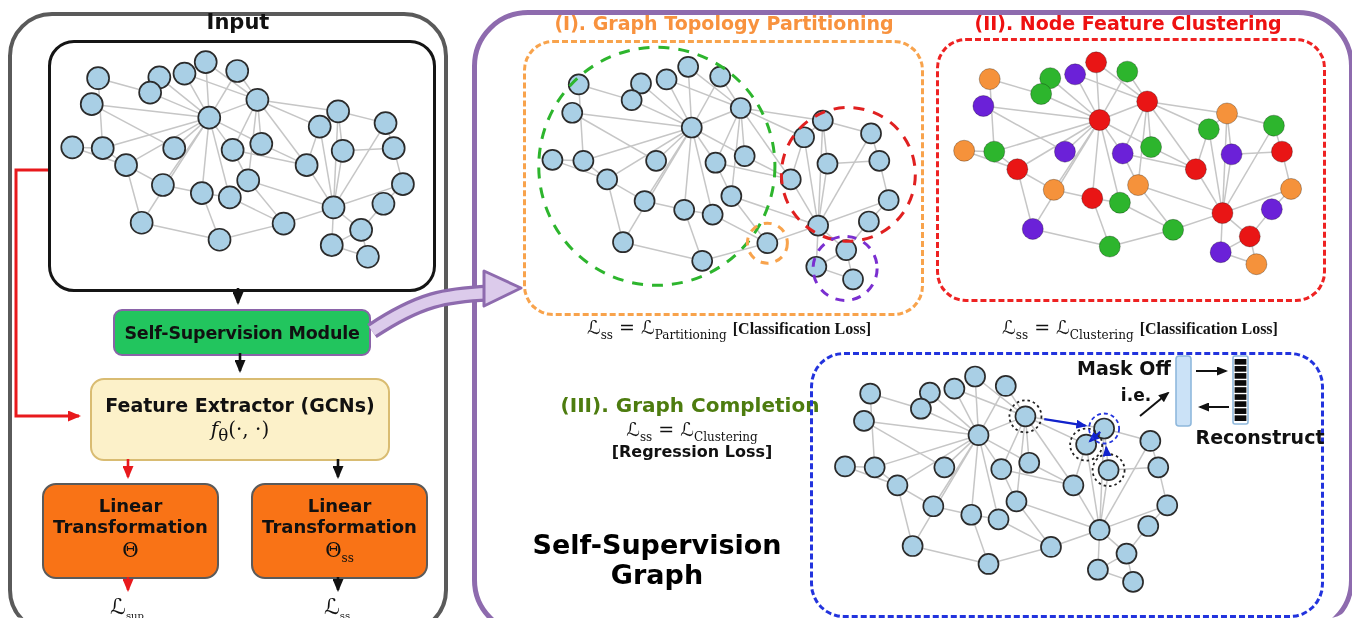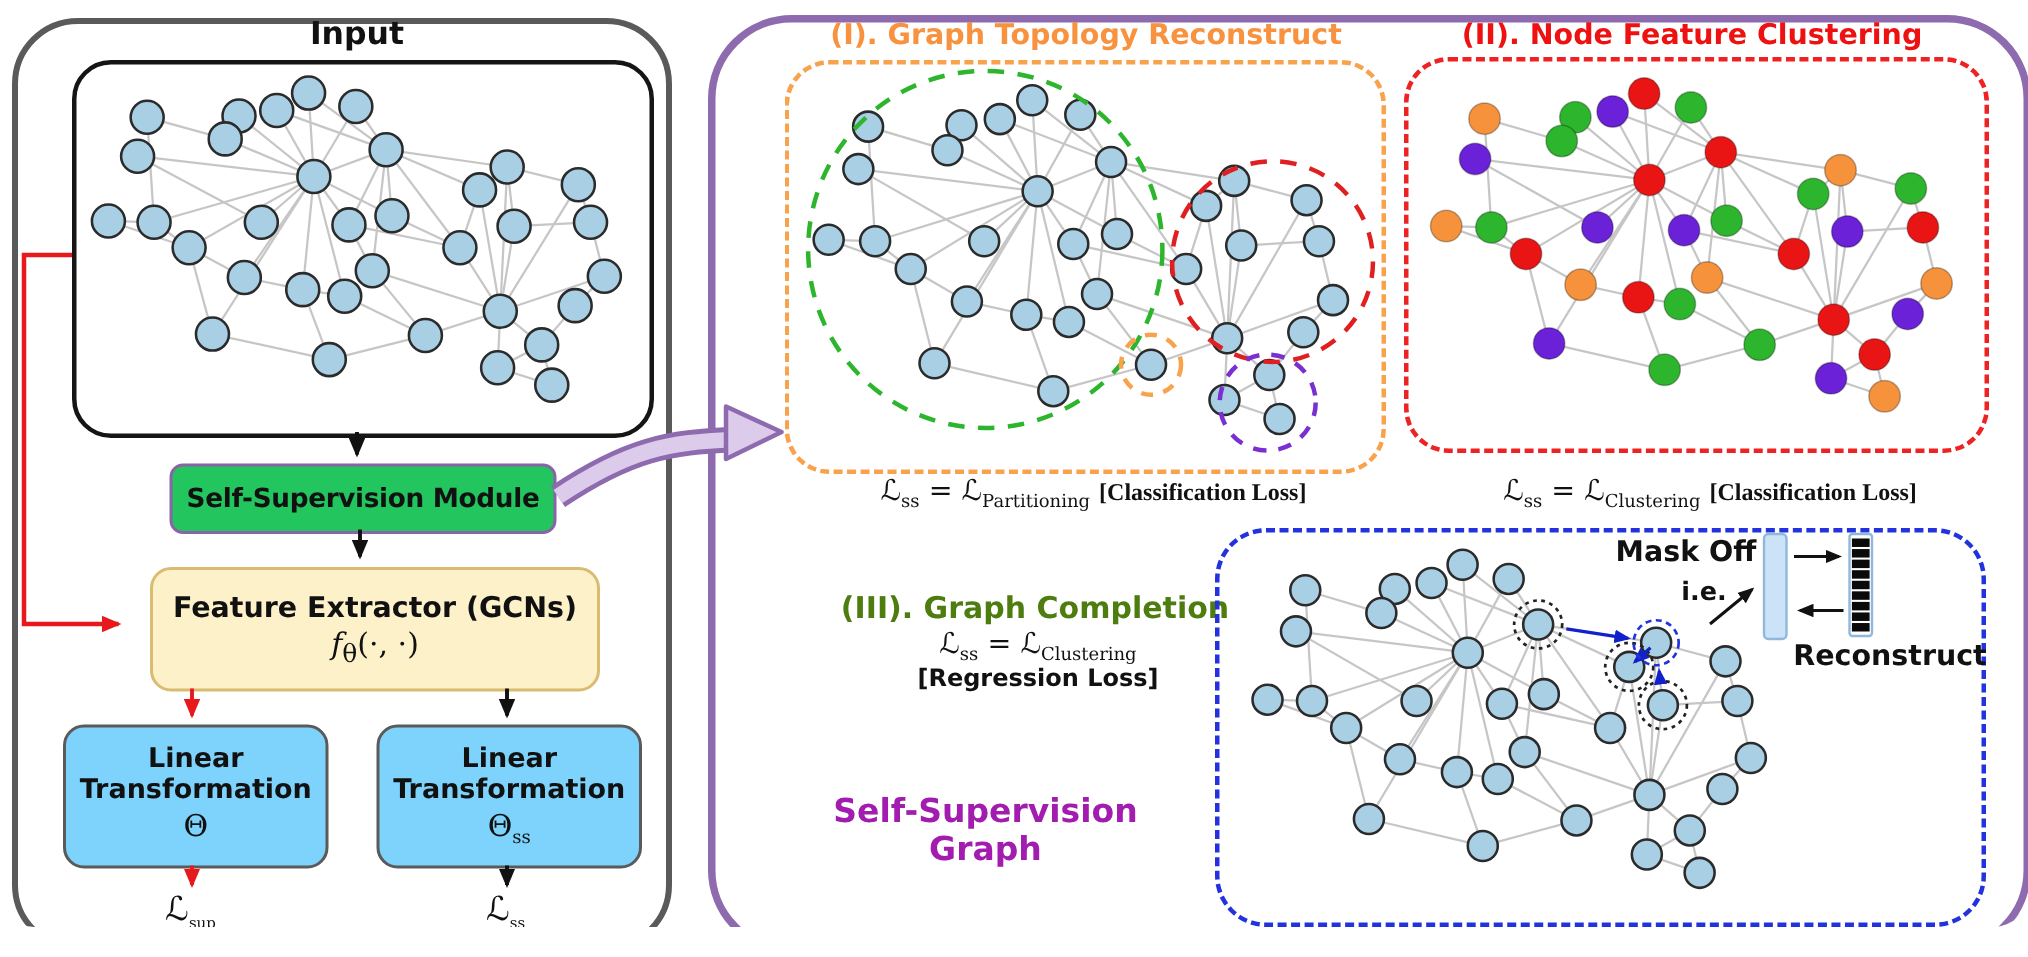--- a/index.html
+++ b/index.html
@@ -6,36 +6,36 @@
   #stage{position:relative;width:1352px;height:618px;background:#fff;overflow:hidden;
          font-family:"DejaVu Sans","Liberation Sans",sans-serif;color:#111;border-radius:23px;}
   .abs{position:absolute;}
   .ctr{transform:translateX(-50%);white-space:nowrap;text-align:center;}
   
   .left-outer{left:8px;top:12px;width:432px;height:614px;border:4px solid #5a5a5a;border-radius:44px;}
   .input-box{left:48px;top:40px;width:382px;height:246px;border:3px solid #151515;border-radius:26px;background:#fff;}
   .ssm-box{left:113px;top:309px;width:254px;height:43px;background:#22c55e;border:2.5px solid #8a63a8;
            border-radius:9px;display:flex;align-items:center;justify-content:center;
            font-size:17.5px;font-weight:600;letter-spacing:-0.2px;}
-  .fe-box{left:100px;top:378px;width:296px;height:79px;background:#fcf1c9;border:2.5px solid #d9bc72;
+  .fe-box{left:90px;top:378px;width:296px;height:79px;background:#fcf1c9;border:2.5px solid #d9bc72;
           border-radius:14px;display:flex;flex-direction:column;align-items:center;justify-content:center;gap:1px;}
   .fe-title{font-size:19px;font-weight:600;}
-  .lt-box{top:483px;width:173px;height:92px;background:#7dd3fc;border:2.5px solid #5a5a5a;border-radius:14px;
+  .lt-box{top:483px;width:173px;height:92px;background:#f97316;border:2.5px solid #5a5a5a;border-radius:14px;
           display:flex;flex-direction:column;align-items:center;justify-content:center;line-height:1.15;}
   .lt-line{font-size:18px;font-weight:600;}
   .right-outer{left:472px;top:10px;width:872px;height:616px;border:5px solid #8e6bae;border-radius:56px;}
   .p1-box{left:523px;top:40px;width:395px;height:270px;border:3px dashed #f8a34c;border-radius:30px;}
   .p2-box{left:936px;top:38px;width:384px;height:258px;border:3px dashed #ee2222;border-radius:30px;}
   .p3-box{left:810px;top:352px;width:508px;height:260px;border:3.5px dashed #2233dd;border-radius:34px;}
   
   .input-label{left:238px;top:10px;font-size:21px;font-weight:600;}
   .p1-title{left:724px;top:12px;font-size:19px;font-weight:700;color:#f8923e;}
   .p2-title{left:1128px;top:12px;font-size:19px;font-weight:700;color:#ee1111;}
   .p3-title{left:690px;top:393px;font-size:20px;font-weight:700;color:#4d7c0f;}
-  .module-title{left:657px;top:530px;font-size:22px;font-weight:800;color:#a21caf;line-height:1.12;}
+  .module-title{left:657px;top:530px;font-size:27px;font-weight:800;color:#000000;line-height:1.12;}
   .mask-off{left:1124px;top:357px;font-size:19px;font-weight:700;text-align:right;}
   .ie{left:1136px;top:385px;font-size:17px;font-weight:700;}
   .reconstruct{left:1260px;top:426px;font-size:19px;font-weight:700;}
   .math, .math i{font-family:"DejaVu Serif","DejaVu Sans","Liberation Serif",serif;}
   .mathL{font-family:"DejaVu Serif","DejaVu Sans",serif;font-style:italic;}
   .formula{font-size:19px;}
   .formula sub{font-size:12px;font-family:"DejaVu Serif","DejaVu Sans",serif;font-style:normal;}
   .annot{font-size:16px;font-weight:600;font-family:Liberation Serif, serif;}
   .f1{left:729px;top:316px;}
   .f2{left:1140px;top:316px;}
@@ -77,21 +77,21 @@
     <span class="lt-line">Linear</span>
     <span class="lt-line">Transformation</span>
     <span class="math lt-sym"><span>Θ</span><sub>ss</sub></span>
   </div>
 
   <div class="abs ctr loss loss-sup"><span class="mathL">ℒ</span><sub class="math">sup</sub></div>
   <div class="abs ctr loss loss-ss"><span class="mathL">ℒ</span><sub class="math">ss</sub></div>
 
   <div class="abs right-outer"></div>
 
-  <div class="abs ctr p1-title">(I). Graph Topology Reconstruct</div>
+  <div class="abs ctr p1-title">(I). Graph Topology Partitioning</div>
   <div class="abs p1-box"></div>
   <div class="abs ctr formula f1">
     <span class="mathL">ℒ</span><sub>ss</sub>
     <span class="math">=</span>
     <span class="mathL">ℒ</span><sub>Partitioning</sub>
     <span class="annot">[Classification Loss]</span>
   </div>
 
   <div class="abs ctr p2-title">(II). Node Feature Clustering</div>
   <div class="abs p2-box"></div>

